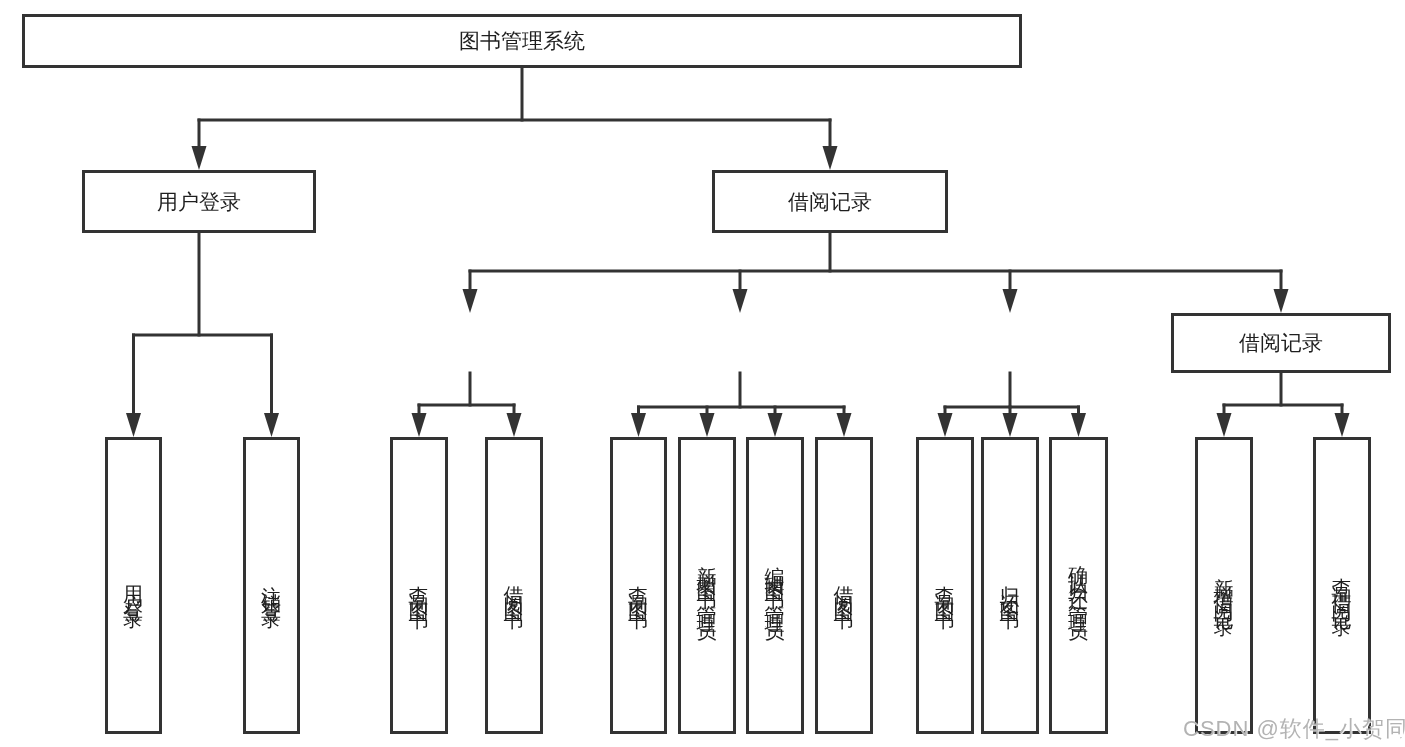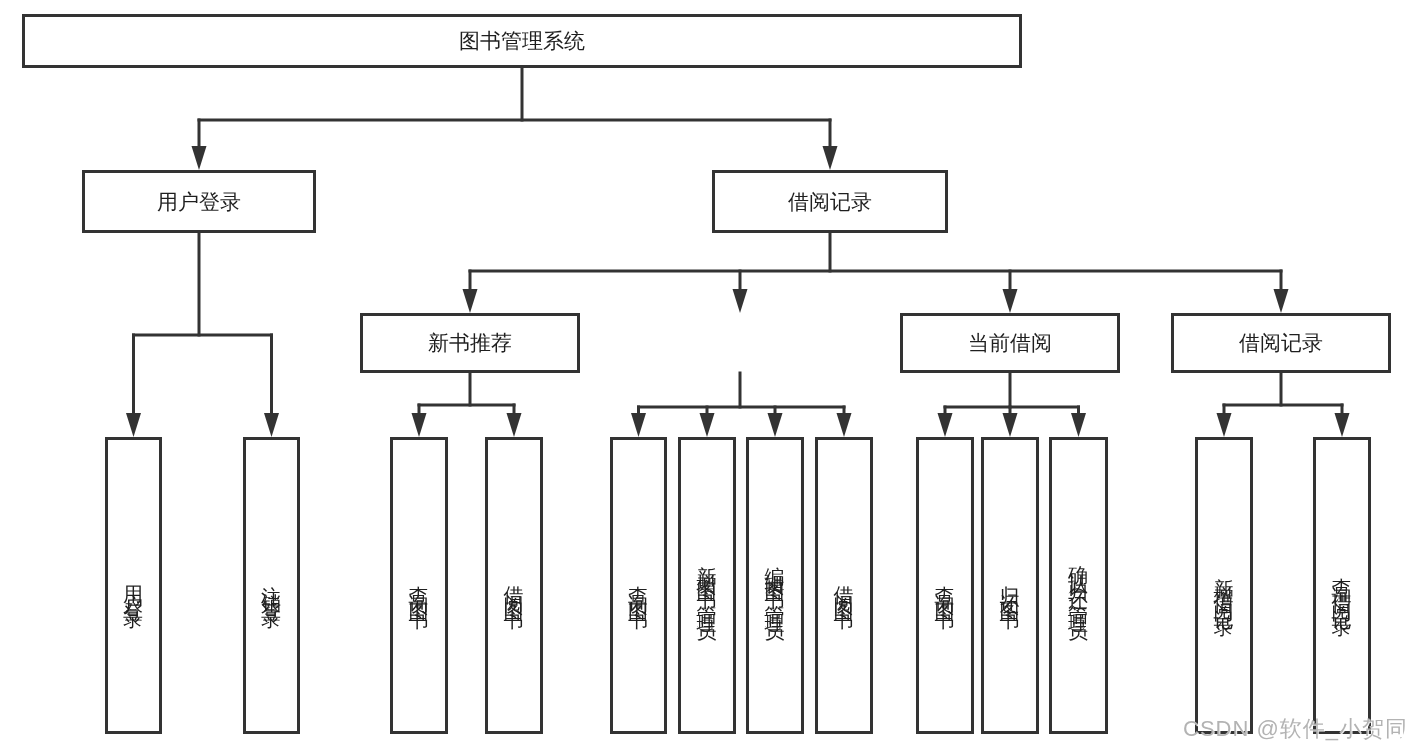--- a/index.html
+++ b/index.html
@@ -120,26 +120,20 @@
     <span>图书管理系统</span>
   </div>
 
   <div class="node" style="left:82px;top:170px;width:234px;height:63px">
     <span>用户登录</span>
   </div>
   <div class="node" style="left:712px;top:170px;width:236px;height:63px">
     <span>借阅记录</span>
   </div>
 
-  <div class="node" style="left:360px;top:313px;width:220px;height:60px">
-    <span>新书推荐</span>
-  </div>
-  <div class="node" style="left:900px;top:313px;width:220px;height:60px">
-    <span>当前借阅</span>
-  </div>
   <div class="node" style="left:1171px;top:313px;width:220px;height:60px">
     <span>借阅记录</span>
   </div>
 
   <div class="node leaf" style="left:105px;top:437px;width:57px;height:297px">
     <span>用户登录</span>
   </div>
   <div class="node leaf" style="left:243px;top:437px;width:57px;height:297px">
     <span>注销登录</span>
   </div>

